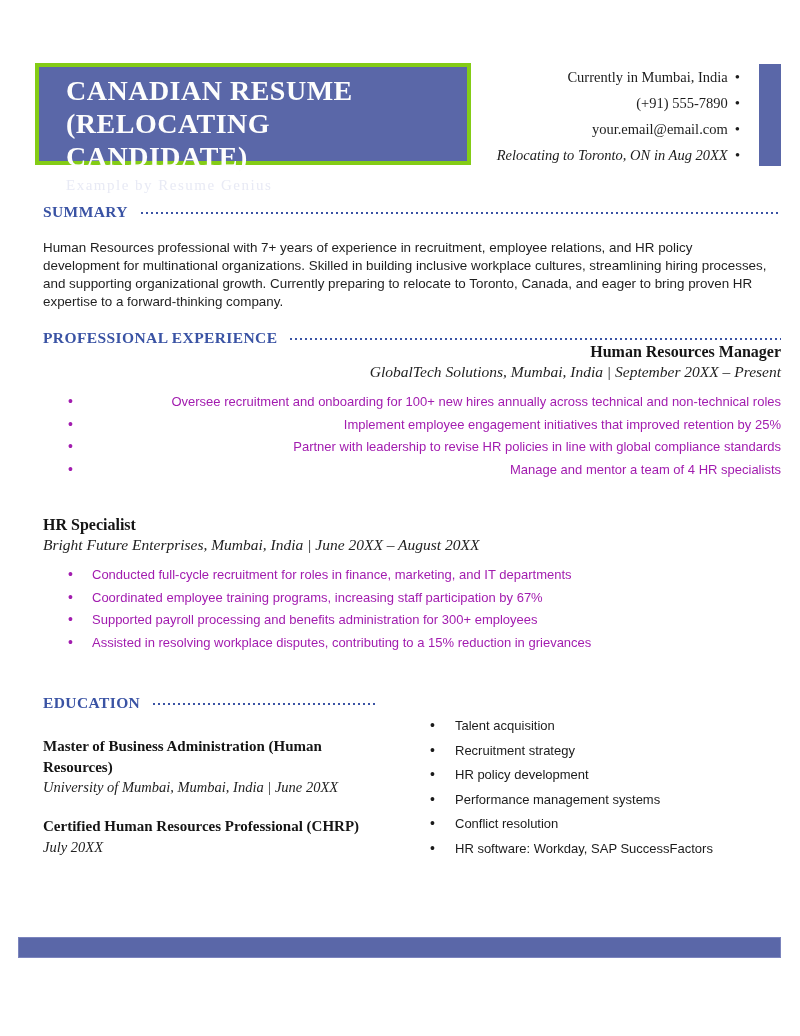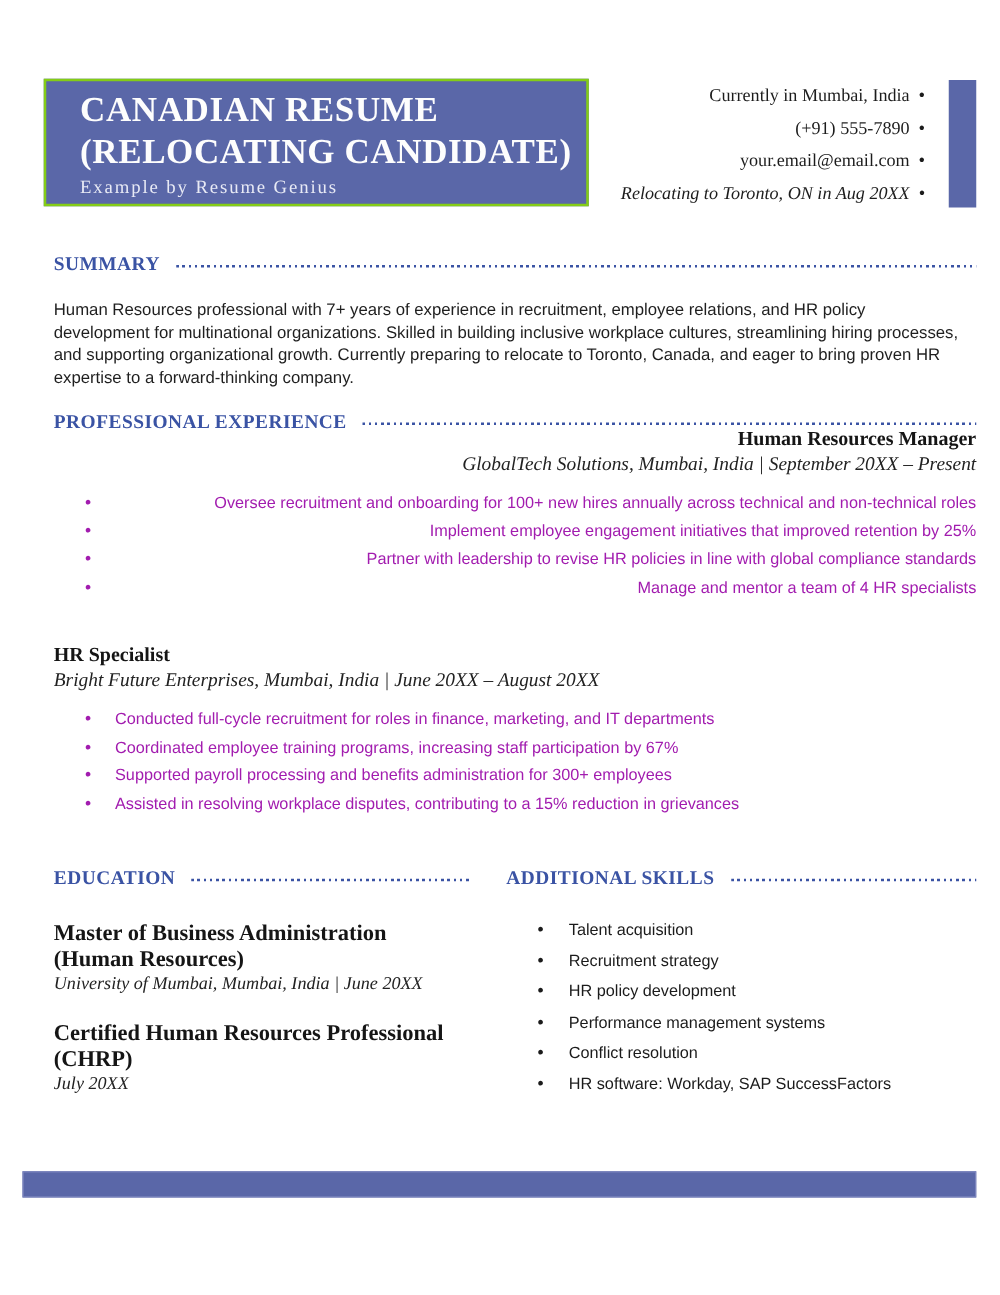--- a/index.html
+++ b/index.html
@@ -7,21 +7,21 @@
     --heading:#3A53A4;
     --ink:#1d1d1d;
   }
   *{box-sizing:border-box;margin:0;padding:0;}
   body{background:#fff;font-family:"Liberation Sans",sans-serif;color:var(--ink);}
   .page{position:relative;width:800px;height:1036px;background:#fff;overflow:hidden;}
 
   
   .header-banner{
     position:absolute;left:35px;top:63px;width:436px;height:102px;
-    background:var(--accent);border:2px solid #84cc16;
+    background:var(--accent);border:4px solid #84cc16;
     padding:7px 10px 0 27px;color:#fff;
   }
   .header-title{
     font-family:"Liberation Serif",serif;font-weight:700;
     font-size:28px;line-height:33px;letter-spacing:0.5px;color:#fdfdfd;
   }
   .header-subtitle{
     font-family:"Liberation Serif",serif;font-weight:400;
     font-size:15px;line-height:19px;letter-spacing:1.5px;color:#e8eaf5;margin-top:3px;
   }
@@ -67,21 +67,21 @@
   ul.bullets li{
     position:relative;padding-left:24px;font-size:13px;line-height:16px;
     margin-bottom:6.5px;color:#a21caf;
   }
   ul.bullets li::before{content:"\2022";position:absolute;left:0;top:-1px;font-size:14px;}
 
   .education-col{left:43px;top:694px;width:334px;}
   .education-entry{margin-top:24px;}
   .education-entry + .education-entry{margin-top:19px;}
   .degree-title{
-    font-family:"Liberation Serif",serif;font-weight:700;font-size:18px;line-height:20.5px;color:#151515;
+    font-family:"Liberation Serif",serif;font-weight:700;font-size:15px;line-height:20.5px;color:#151515;
   }
   .degree-meta{
     font-family:"Liberation Serif",serif;font-style:italic;font-size:14.5px;line-height:20px;color:#222;
   }
 
   .skills-col{left:405px;top:694px;width:376px;}
   ul.skills{list-style:none;margin-top:24px;padding-left:25px;}
   ul.skills{margin-left:0;}
   ul.skills li{
     position:relative;padding-left:25px;font-size:13px;line-height:16px;
@@ -158,24 +158,20 @@
       <div class="degree-title">Master of Business Administration (Human Resources)</div>
       <div class="degree-meta">University of Mumbai, Mumbai, India | June 20XX</div>
     </div>
     <div class="education-entry">
       <div class="degree-title">Certified Human Resources Professional (CHRP)</div>
       <div class="degree-meta">July 20XX</div>
     </div>
   </div>
 
   <div class="abs skills-col">
-    <div class="section-heading-row">
-      <span class="section-heading">ADDITIONAL SKILLS</span>
-      <span class="dotted-divider"></span>
-    </div>
     <ul class="skills">
       <li>Talent acquisition</li>
       <li>Recruitment strategy</li>
       <li>HR policy development</li>
       <li>Performance management systems</li>
       <li>Conflict resolution</li>
       <li>HR software: Workday, SAP SuccessFactors</li>
     </ul>
   </div>
 

